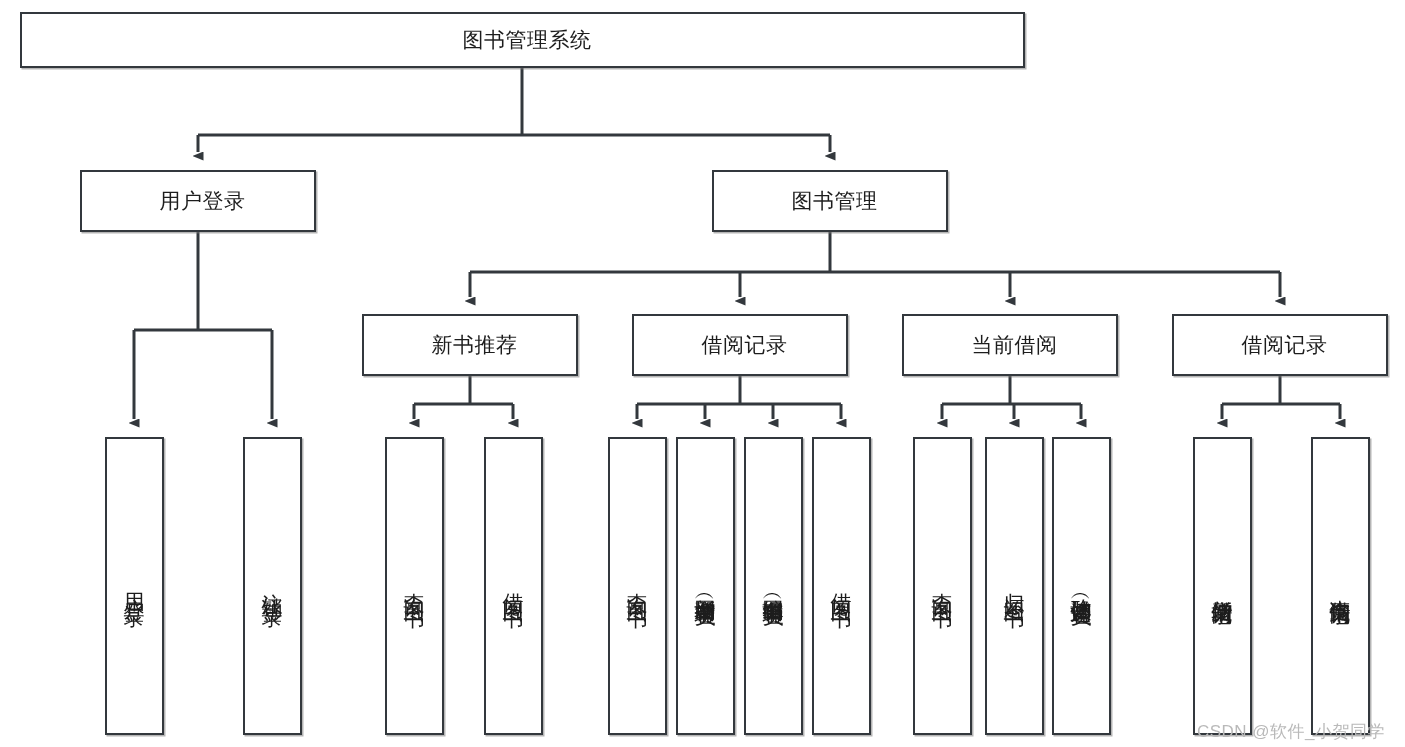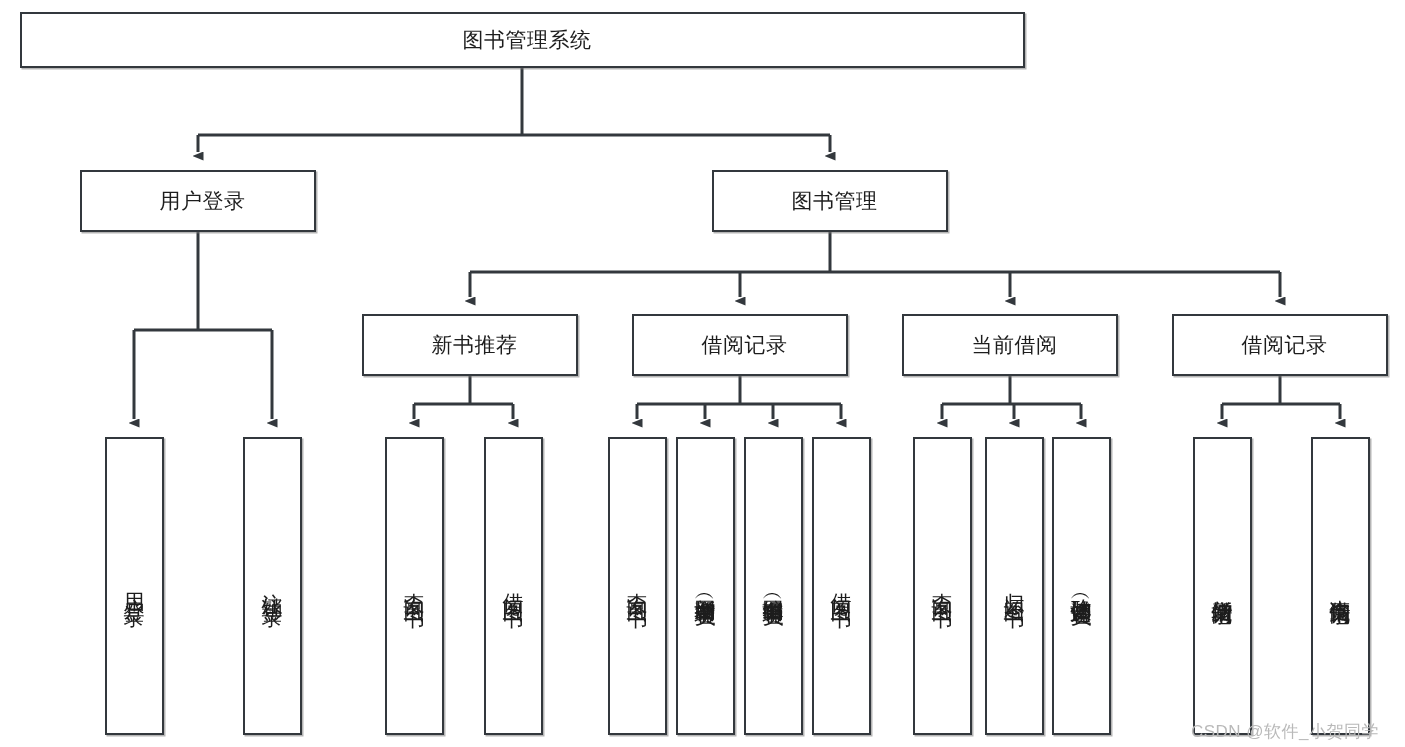--- a/index.html
+++ b/index.html
@@ -56,21 +56,21 @@
     color: #1d1d1d;
     letter-spacing: 5px;
     line-height: 1;
     white-space: nowrap;
   }
   .node-label-v.tight {
     letter-spacing: 1px;
   }
   .watermark {
     position: absolute;
-    right: 26px;
+    right: 20px;
     bottom: 4px;
     font-size: 17px;
     color: #b9b9b9;
     white-space: nowrap;
     letter-spacing: 0.5px;
   }
 </style>
 </head>
 <body>
 

